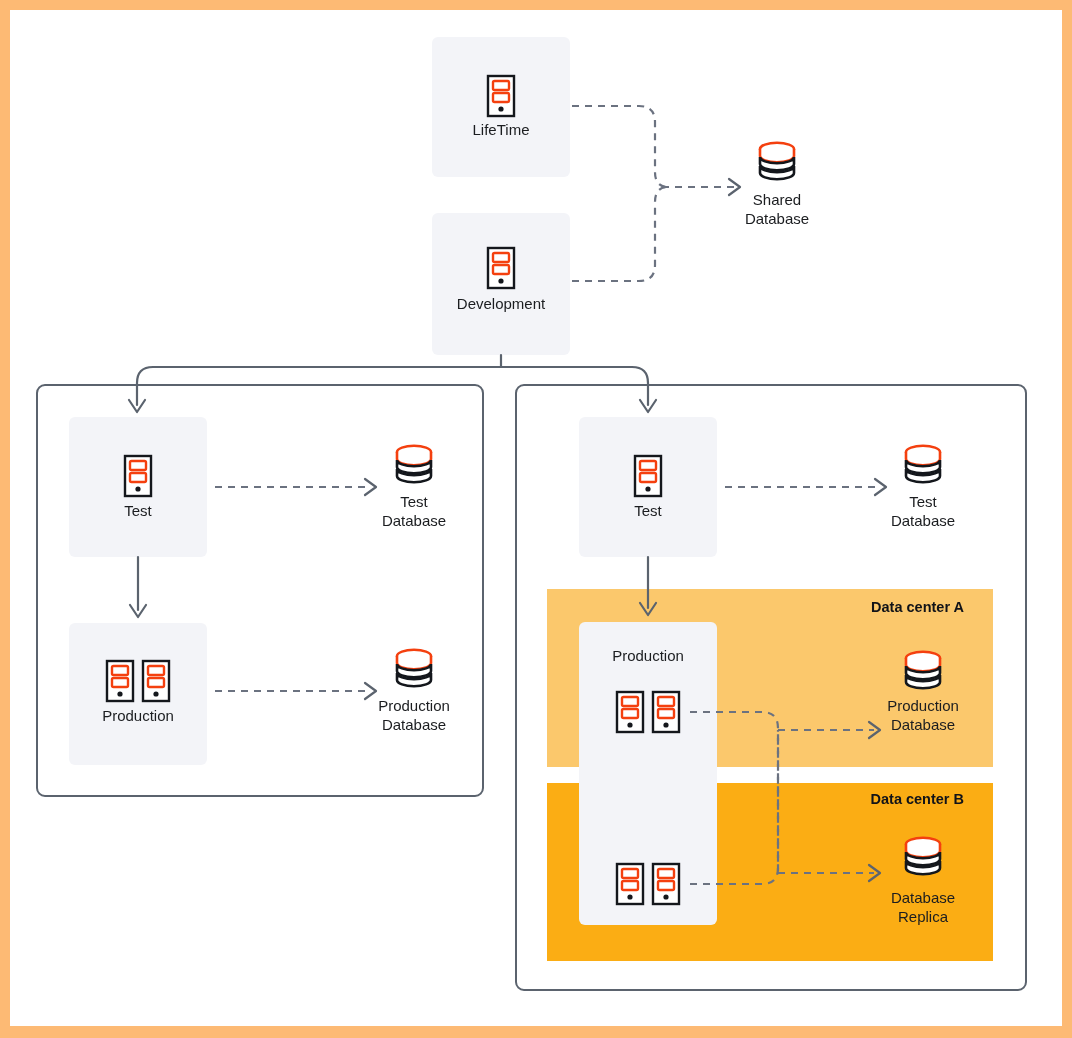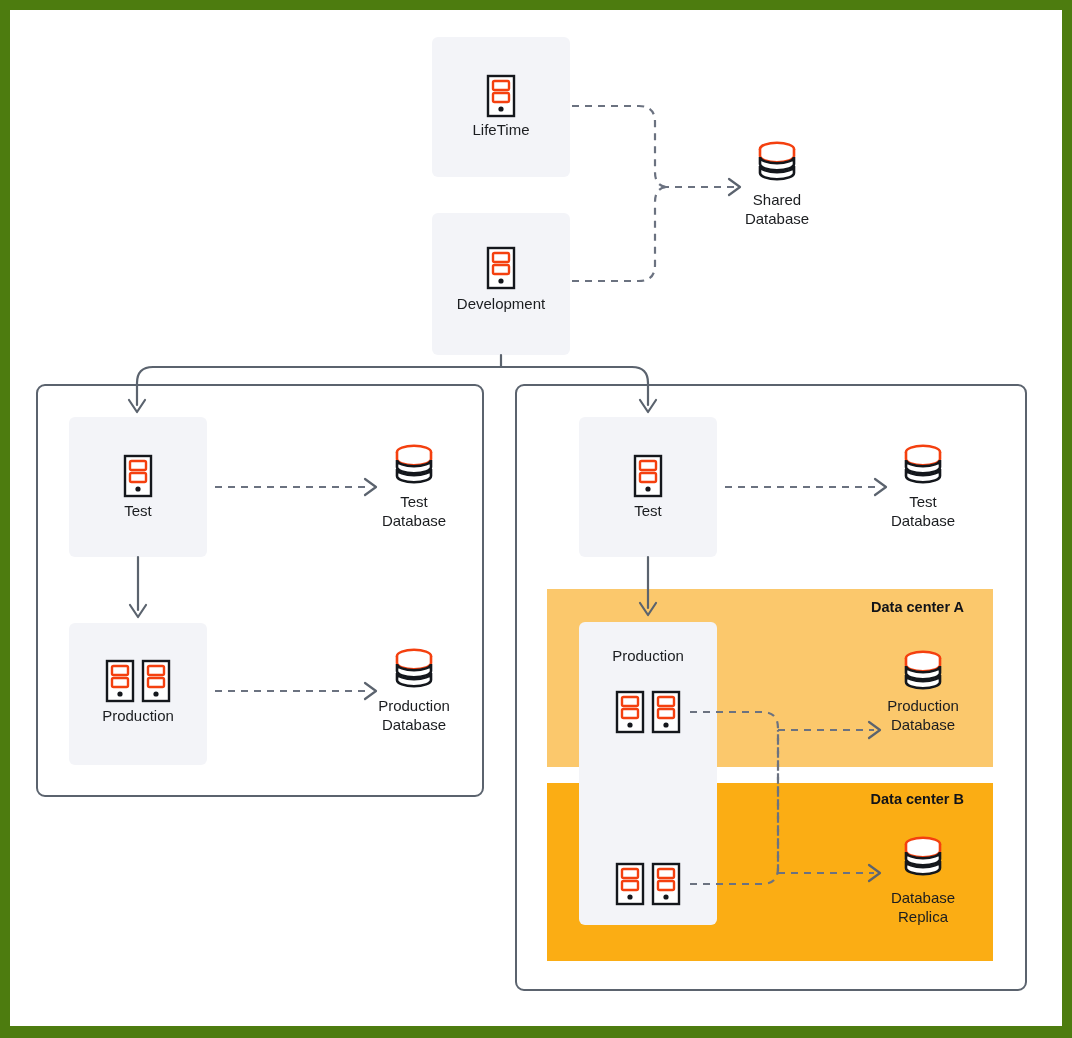--- a/index.html
+++ b/index.html
@@ -4,21 +4,21 @@
 <style>
   html, body {
     margin: 0;
     padding: 0;
     background: #000000;
   }
   #page {
     position: relative;
     width: 1072px;
     height: 1038px;
-    background: #4d7c0f;
+    background: #fdba74;
     overflow: hidden;
     font-family: "Liberation Sans", sans-serif;
   }
   #canvas {
     position: absolute;
     left: 10px;
     top: 10px;
     width: 1052px;
     height: 1016px;
     background: #ffffff;

